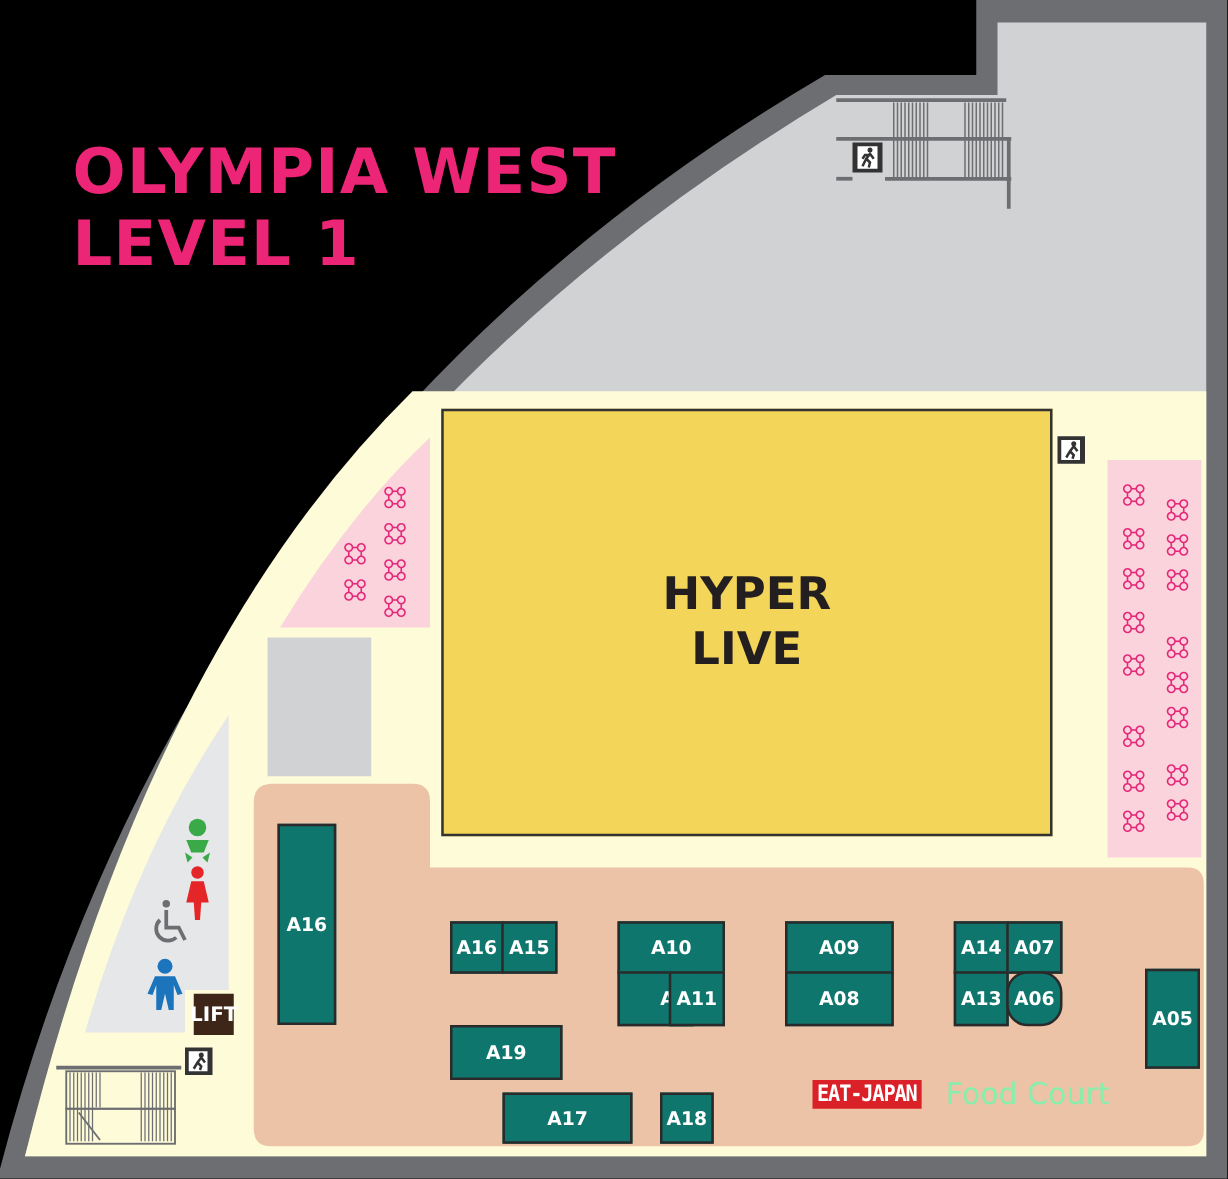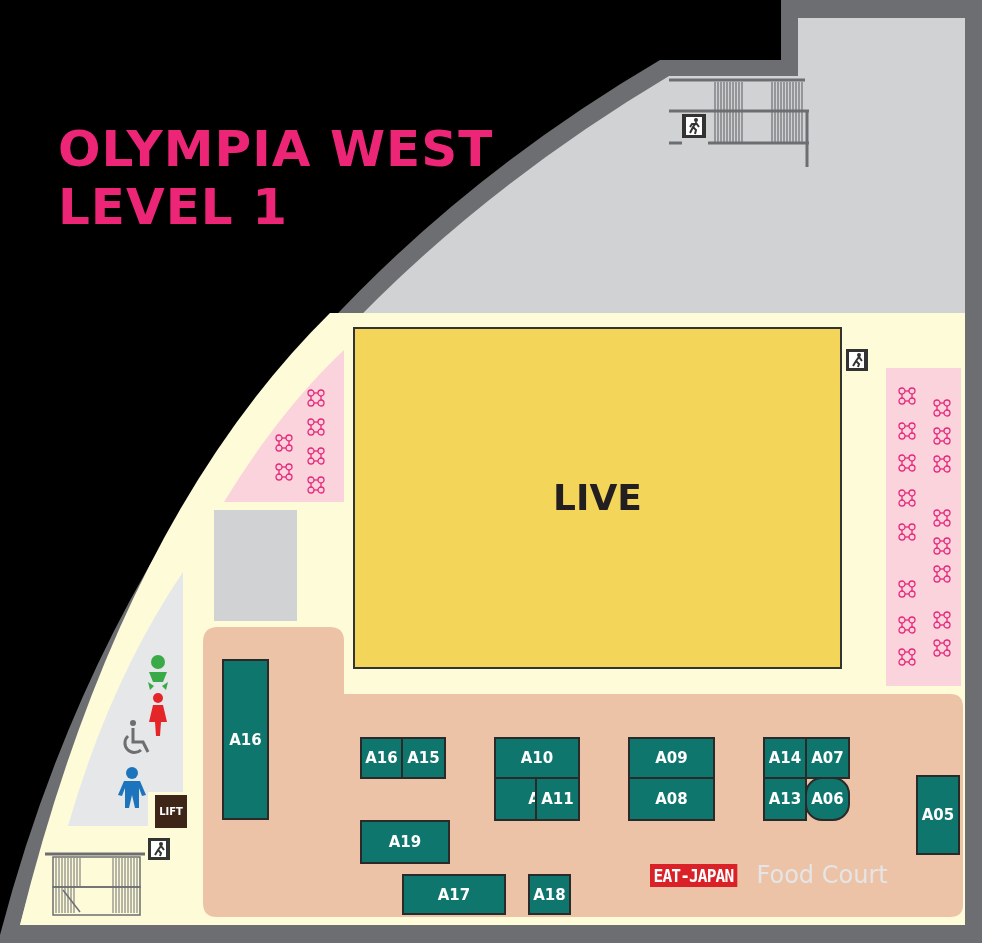--- a/index.html
+++ b/index.html
@@ -1,25 +1,25 @@
 <!DOCTYPE html>
 <html><head>
 <meta charset="utf-8">
 <style>
   html,body{margin:0;padding:0;background:#000;}
   body{width:982px;height:943px;position:relative;overflow:hidden;font-family:"DejaVu Sans",sans-serif;}
   #map{position:absolute;left:0;top:0;width:982px;height:943px;}
-  .title{position:absolute;left:58px;top:108px;color:#ed2577;font-family:"DejaVu Sans",sans-serif;font-weight:bold;font-size:50px;line-height:58px;letter-spacing:1px;margin-top:12px;}
+  .title{position:absolute;left:58px;top:108px;color:#ed2577;font-family:"DejaVu Sans",sans-serif;font-weight:bold;font-size:50px;line-height:58px;letter-spacing:1px;}
   .title div{white-space:nowrap;}
   .booth{position:absolute;background:#0f766e;border:2.5px solid #2a2a2a;box-sizing:border-box;color:#fff;font-family:"DejaVu Sans",sans-serif;font-weight:bold;font-size:15px;display:flex;align-items:center;justify-content:center;}
   .hyper{position:absolute;left:353px;top:327px;width:489px;height:342px;background:#f3d55a;border:2px solid #333;box-sizing:border-box;display:flex;flex-direction:column;align-items:center;justify-content:center;color:#231f20;font-family:"DejaVu Sans",sans-serif;font-weight:bold;font-size:36px;line-height:44px;}
-  .lift{position:absolute;left:155px;top:795px;width:32px;height:33px;background:#3d2618;color:#fff;font-size:10px;font-family:"DejaVu Sans",sans-serif;font-weight:bold;display:flex;align-items:center;justify-content:center;}
+  .lift{position:absolute;left:155px;top:795px;width:32px;height:33px;background:#3d2618;color:#fff;font-size:16px;font-family:"DejaVu Sans",sans-serif;font-weight:bold;display:flex;align-items:center;justify-content:center;}
   .eatjapan{position:absolute;left:633px;top:861px;display:flex;align-items:center;gap:10px;padding-left:17px;}
   .eat-logo{background:#da2128;color:#fff;font-family:"DejaVu Sans Mono",monospace;font-weight:bold;font-size:18px;padding:1px 4px;letter-spacing:-1px;transform:scaleX(0.9);transform-origin:left center;}
-  .foodcourt{color:#e5e5e5;font-family:"DejaVu Sans",sans-serif;font-size:24px;}
+  .foodcourt{color:#86efac;font-family:"DejaVu Sans",sans-serif;font-size:24px;}
 </style>
 </head>
 <body>
 
 <div id="map">
 <svg width="982" height="943" viewBox="0 0 982 943" xmlns="http://www.w3.org/2000/svg">
 
   <path d="M781 0 L982 0 L982 943 L0 943 L0 935 Q 150 360 660 60 L660 60 L781 60 Z" fill="#6d6e71"></path>
 
   <path d="M798 18 L965 18 L965 925 L20 925 Q 160 380 669 76 L798 76 Z" fill="#d1d2d4"></path>
@@ -292,20 +292,21 @@
   </g>
 </svg>
 </div>
 
 <div class="title">
   <div>OLYMPIA WEST</div>
   <div>LEVEL 1</div>
 </div>
 
 <div class="hyper">
+  <div>HYPER</div>
   <div>LIVE</div>
 </div>
 
 <div class="lift">LIFT</div>
 
 <div id="booths">
     <div class="booth" style="left: 222px; top: 659px; width: 47px; height: 161px;">A16</div>
     <div class="booth" style="left: 360px; top: 737px; width: 43px; height: 42px;">A16</div>
     <div class="booth" style="left: 401px; top: 737px; width: 45px; height: 42px;">A15</div>
     <div class="booth" style="left: 360px; top: 820px; width: 90px; height: 44px;">A19</div>

